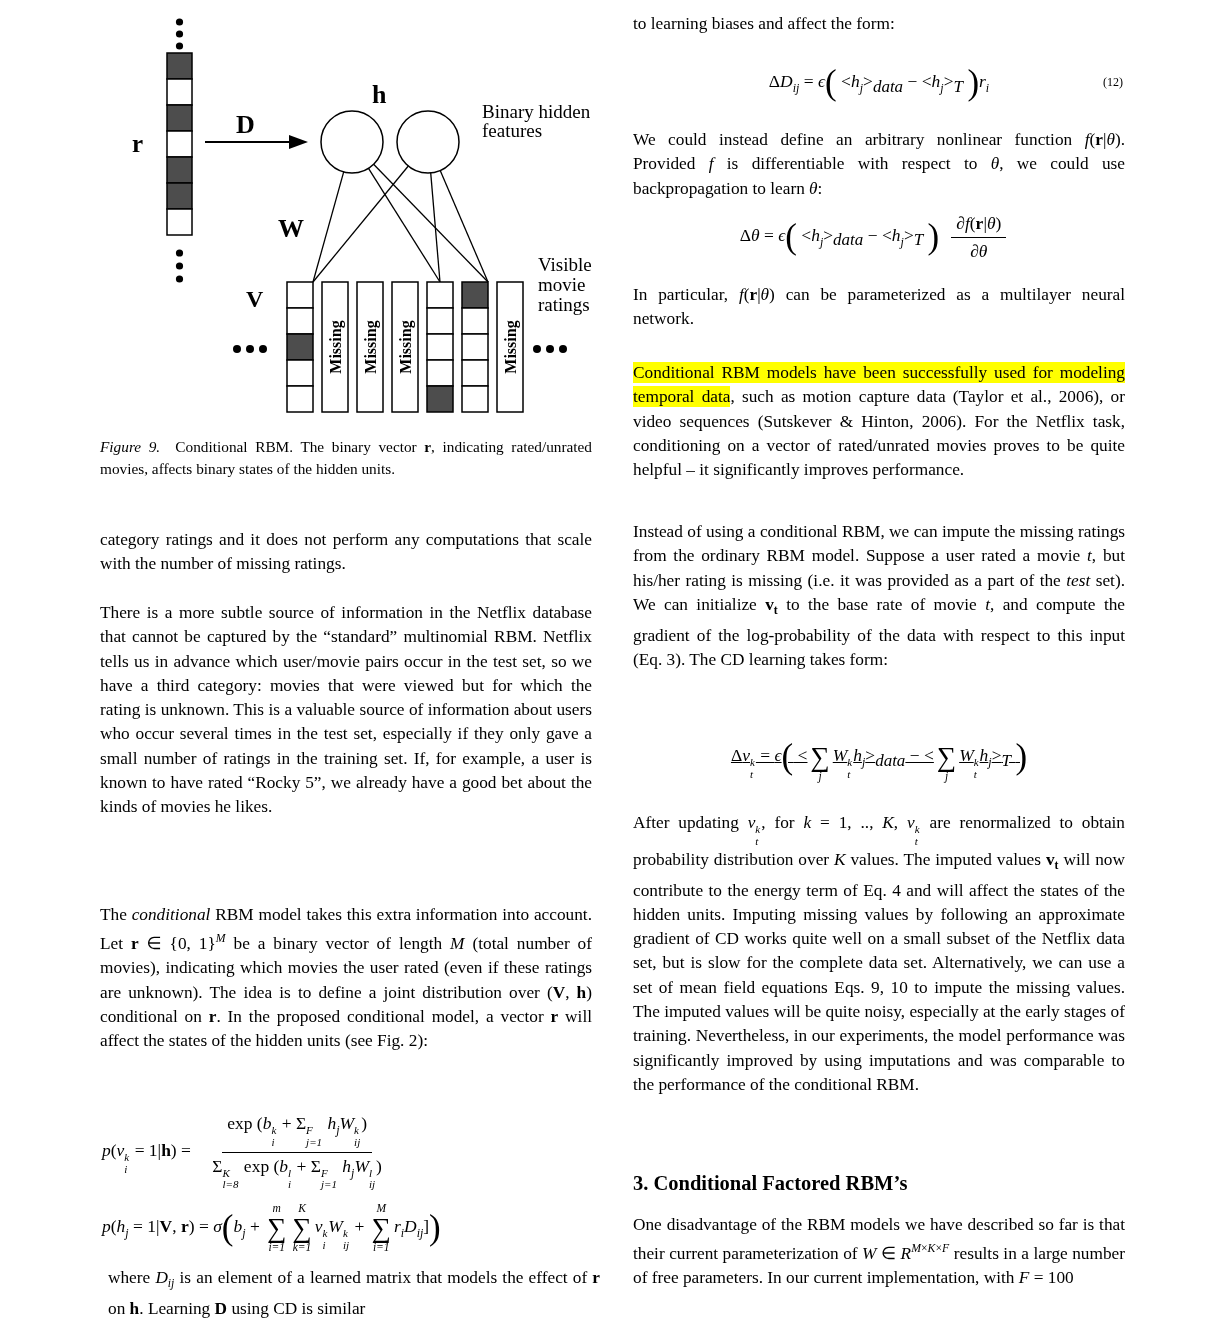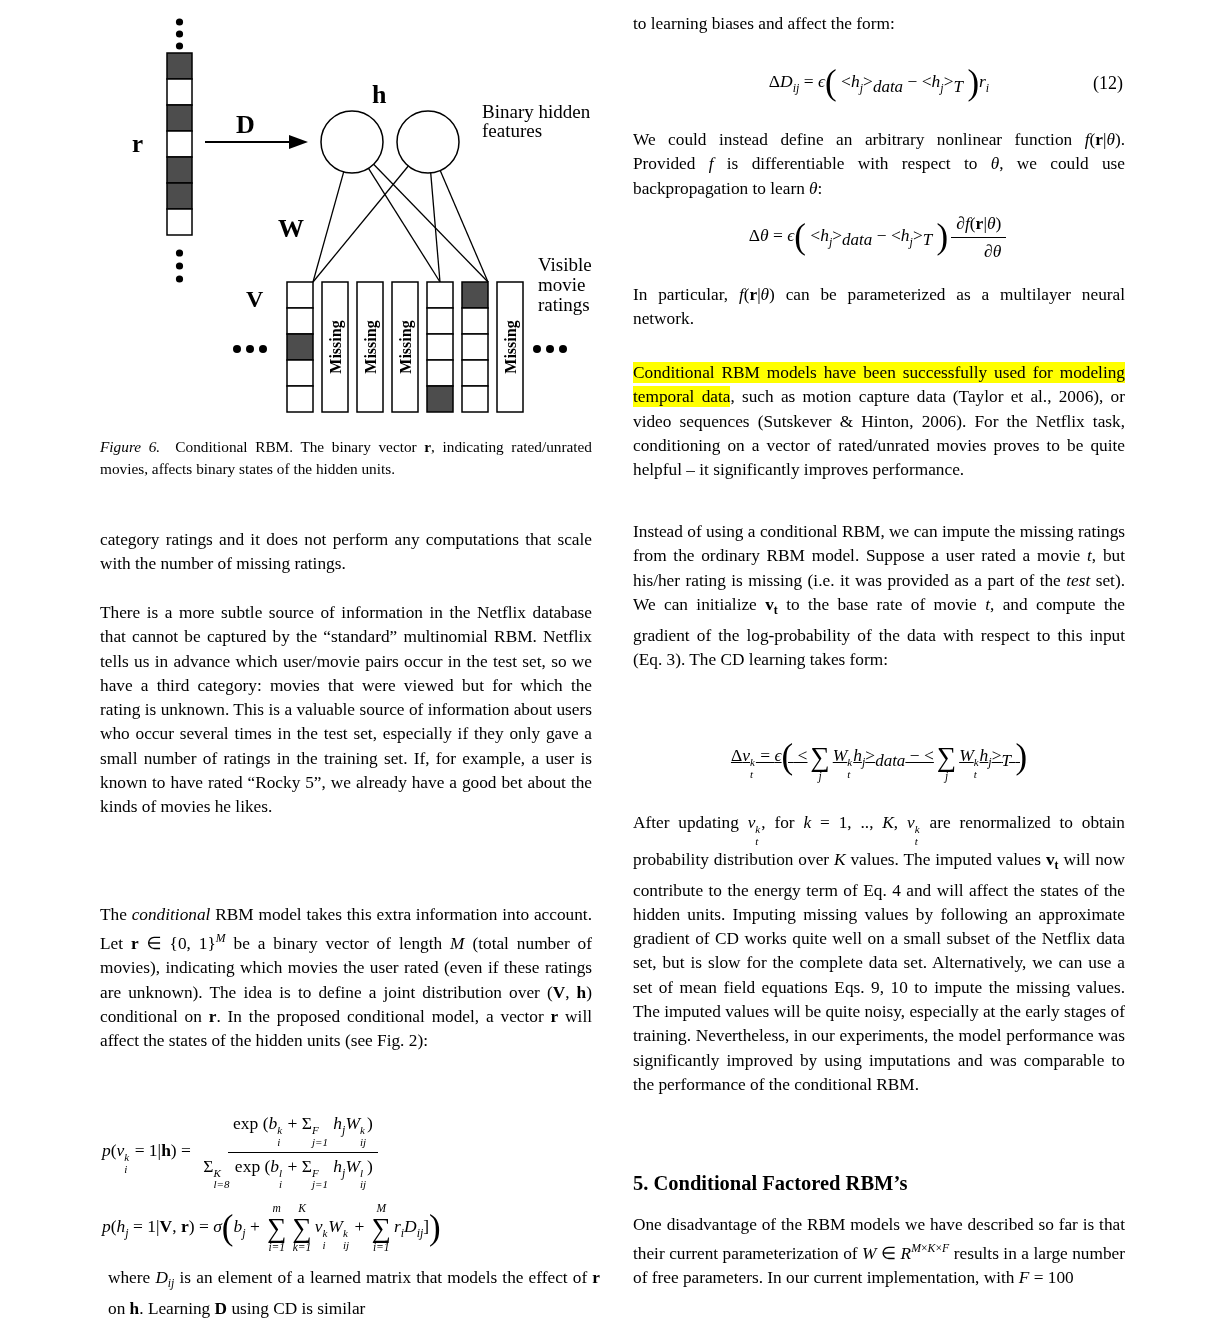--- a/index.html
+++ b/index.html
@@ -14,22 +14,22 @@
   .heading{font-size:20.5px;font-weight:bold;text-align:left;line-height:26px;}
   mark{background:#ffff00;color:inherit;padding:1px 0;}
   sub{font-size:68%;}
   sup{font-size:68%;}
   
   .eq{
     position:absolute;display:flex;align-items:center;justify-content:center;
     font-size:17.5px;line-height:1.15;white-space:nowrap;
   }
   .eq.left{justify-content:flex-start;padding-left:2px;}
-  .eq-num{position:absolute;right:2px;top:50%;transform:translateY(-50%);font-size:18px;}
-  .frac{display:inline-flex;flex-direction:column;align-items:flex-end;vertical-align:middle;margin:0 3px;}
+  .eq-num{position:absolute;right:2px;top:50%;transform:translateY(-50%);font-size:12px;}
+  .frac{display:inline-flex;flex-direction:column;align-items:center;vertical-align:middle;margin:0 12px;}
   .frac .fn{padding:0 5px 3px;border-bottom:1.4px solid #000;}
   .frac .fd{padding:3px 5px 0;}
   .bs{display:inline-flex;flex-direction:column;align-items:center;line-height:1;vertical-align:middle;margin:0 3px;font-style:normal;}
   .bs .t,.bs .b{font-size:11.5px;font-style:italic;min-height:11px;}
   .bs .s{font-size:27px;}
   .ss{display:inline-flex;flex-direction:column;align-items:flex-start;font-size:11px;line-height:1.08;vertical-align:-5px;font-style:italic;margin-right:1px;}
   .bp{font-size:200%;font-weight:300;vertical-align:middle;line-height:0.8;font-style:normal;}
   sub.sm{font-size:17px;}
   
   svg text{font-family:"Liberation Serif", serif;fill:#000;}
@@ -123,21 +123,21 @@
   <g fill="#000">
     <circle cx="427" cy="344" r="4"></circle>
       <circle cx="440" cy="344" r="4"></circle>
       <circle cx="453" cy="344" r="4"></circle>
   </g>
   <text x="428" y="266" class="fig-small">Visible</text>
   <text x="428" y="286" class="fig-small">movie</text>
   <text x="428" y="306" class="fig-small">ratings</text>
 </svg>
 
-<div class="block caption" style="left:100px;top:436px;width:492px;"><i>Figure 6.</i>&nbsp; Conditional RBM. The binary vector <b>r</b>, indicating rated/unrated movies, affects binary states of the hidden units.</div>
+<div class="block caption" style="left:100px;top:436px;width:492px;"><i>Figure 9.</i>&nbsp; Conditional RBM. The binary vector <b>r</b>, indicating rated/unrated movies, affects binary states of the hidden units.</div>
 
 <div class="block" style="left:100px;top:528px;width:492px;">category ratings and it does not perform any computations that scale with the number of missing ratings.</div>
 
 <div class="block" style="left:100px;top:601px;width:492px;">There is a more subtle source of information in the Netflix database that cannot be captured by the “standard” multinomial RBM. Netflix tells us in advance which user/movie pairs occur in the test set, so we have a third category: movies that were viewed but for which the rating is unknown. This is a valuable source of information about users who occur several times in the test set, especially if they only gave a small number of ratings in the training set. If, for example, a user is known to have rated “Rocky 5”, we already have a good bet about the kinds of movies he likes.</div>
 
 <div class="block" style="left:100px;top:903px;width:492px;">The <i>conditional</i> RBM model takes this extra information into account. Let <b>r</b> ∈ {0, 1}<sup><i>M</i></sup> be a binary vector of length <i>M</i> (total number of movies), indicating which movies the user rated (even if these ratings are unknown). The idea is to define a joint distribution over (<b>V</b>, <b>h</b>) conditional on <b>r</b>. In the proposed conditional model, a vector <b>r</b> will affect the states of the hidden units (see Fig. 2):</div>
 
 <div class="eq left" style="left:100px;top:1112px;width:492px;height:80px;">
   <span><i>p</i>(<i>v</i><span class="ss">
         <span>k</span>
@@ -238,15 +238,15 @@
 </div>
 
 <div class="block" style="left:633px;top:811px;width:492px;">After updating <i>v</i><span class="ss">
       <span>k</span>
       <span>t</span>
     </span>, for <i>k</i> = 1, .., <i>K</i>, <i>v</i><span class="ss">
       <span>k</span>
       <span>t</span>
     </span> are renormalized to obtain probability distribution over <i>K</i> values. The imputed values <b>v<sub>t</sub></b> will now contribute to the energy term of Eq. 4 and will affect the states of the hidden units. Imputing missing values by following an approximate gradient of CD works quite well on a small subset of the Netflix data set, but is slow for the complete data set. Alternatively, we can use a set of mean field equations Eqs. 9, 10 to impute the missing values. The imputed values will be quite noisy, especially at the early stages of training. Nevertheless, in our experiments, the model performance was significantly improved by using imputations and was comparable to the performance of the conditional RBM.</div>
 
-<div class="block heading" style="left:633px;top:1170px;width:492px;">5. Conditional Factored RBM’s</div>
+<div class="block heading" style="left:633px;top:1170px;width:492px;">3. Conditional Factored RBM’s</div>
 
 <div class="block" style="left:633px;top:1213px;width:492px;">One disadvantage of the RBM models we have described so far is that their current parameterization of <i>W</i> ∈ <i>R</i><sup><i>M</i>×<i>K</i>×<i>F</i></sup> results in a large number of free parameters. In our current implementation, with <i>F</i> = 100</div>
 
 </body></html>

